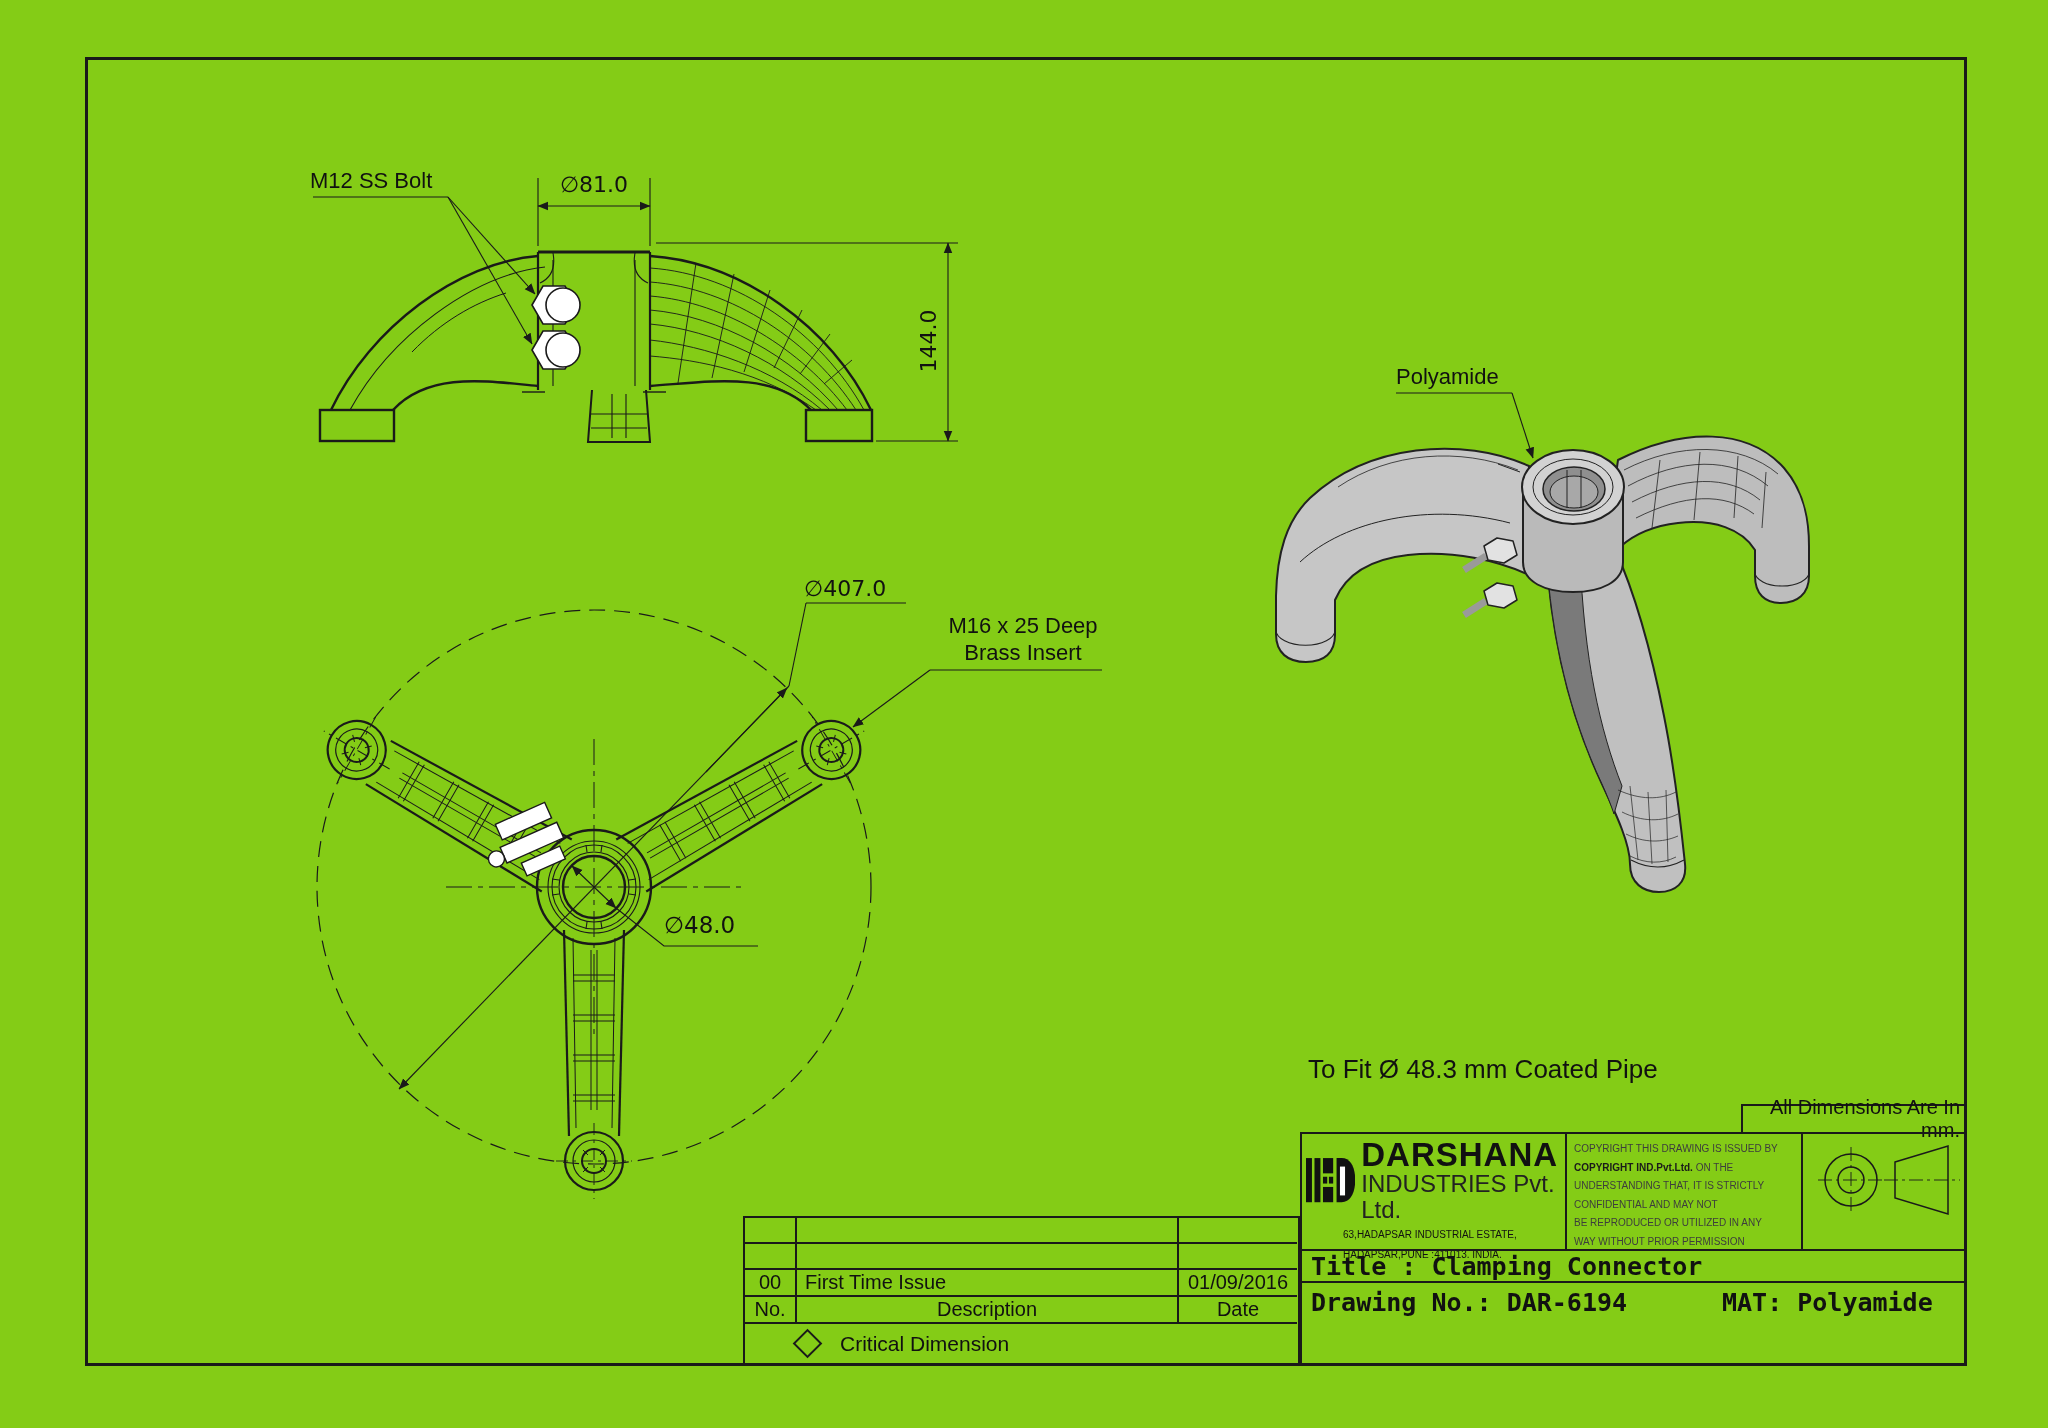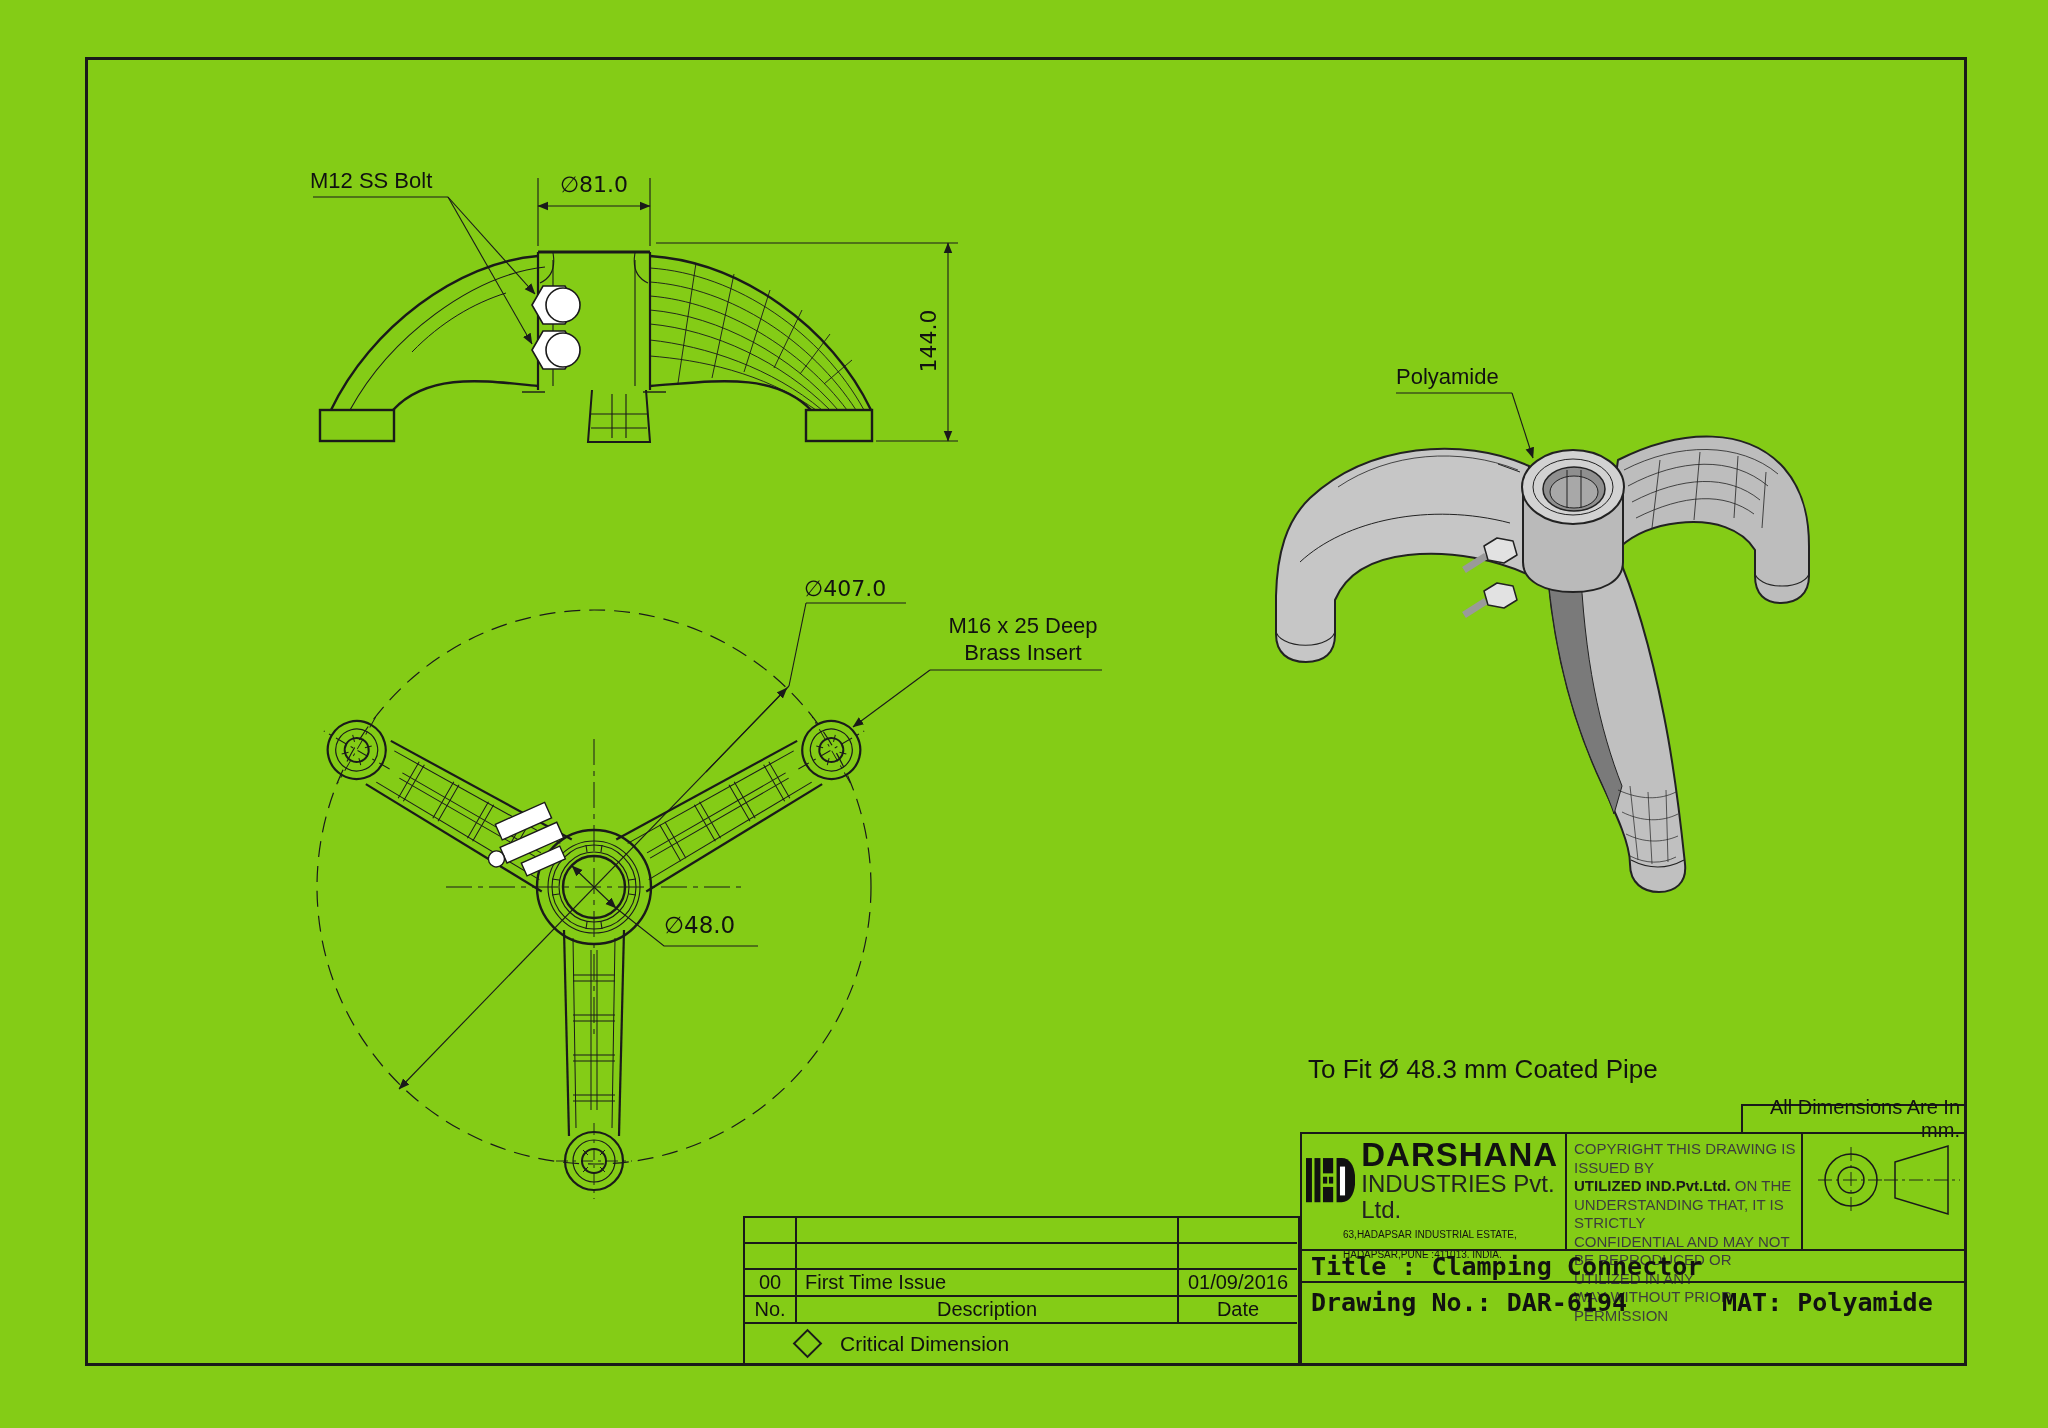--- a/index.html
+++ b/index.html
@@ -28,21 +28,21 @@
   #revtable .crit{grid-column:1 / 4;border-bottom:none;display:flex;align-items:center;font-size:21px;}
   .diamond{width:17px;height:17px;border:2px solid #1a1a1a;transform:rotate(45deg);margin-left:52px;flex:0 0 auto;}
   .critlabel{margin-left:22px;}
 
   
   #titleblock{left:1300px;top:1132px;width:667px;height:234px;border:2.5px solid #1a1a1a;box-sizing:border-box;}
   #tb-rowA{display:flex;height:115px;}
   .tb-cell{box-sizing:border-box;height:100%;}
   #tb-company{width:263px;padding:4px 0 0 4px;}
   #tb-copy{width:238px;border-left:2px solid #1a1a1a;border-right:2px solid #1a1a1a;padding:6px 4px 0 7px;
-           font-size:15px;line-height:18.5px;color:#3d3d3d;}
+           font-size:10px;line-height:18.5px;color:#3d3d3d;}
   #tb-copy b{color:#1a1a1a;}
   #tb-proj{flex:1;}
   .tb-row{border-top:2.5px solid #1a1a1a;box-sizing:border-box;position:relative;
           font-family:"DejaVu Sans Mono","Liberation Mono",monospace;font-weight:bold;font-size:25px;
           display:flex;align-items:center;}
   #tb-title{height:32px;}
   #tb-drawing{height:41px;}
   #tb-model{height:41px;}
   .tb-row .v1{margin-left:9px;}
   .tb-row .v2{position:absolute;left:420px;}
@@ -307,21 +307,21 @@
           <div id="companyname">
             <div class="nm">DARSHANA</div>
             <div class="sub">INDUSTRIES Pvt. Ltd.</div>
           </div>
         </div>
         <div class="addr">63,HADAPSAR INDUSTRIAL ESTATE,</div>
         <div class="addr" style="margin-top:0;">HADAPSAR,PUNE :411013. INDIA.</div>
       </div>
       <div class="tb-cell" id="tb-copy">
         <div>COPYRIGHT THIS DRAWING IS ISSUED BY</div>
-        <div><b>UTILIZED IND.Pvt.Ltd.</b><span> ON THE</span></div>
+        <div><b>COPYRIGHT IND.Pvt.Ltd.</b><span> ON THE</span></div>
         <div>UNDERSTANDING THAT, IT IS STRICTLY</div>
         <div>CONFIDENTIAL AND MAY NOT</div>
         <div>BE REPRODUCED OR UTILIZED IN ANY</div>
         <div>WAY WITHOUT PRIOR PERMISSION</div>
       </div>
       <div class="tb-cell" id="tb-proj"></div>
     </div>
     <div class="tb-row" id="tb-title">
       <span class="v1">Title : Clamping Connector</span>
     </div>

